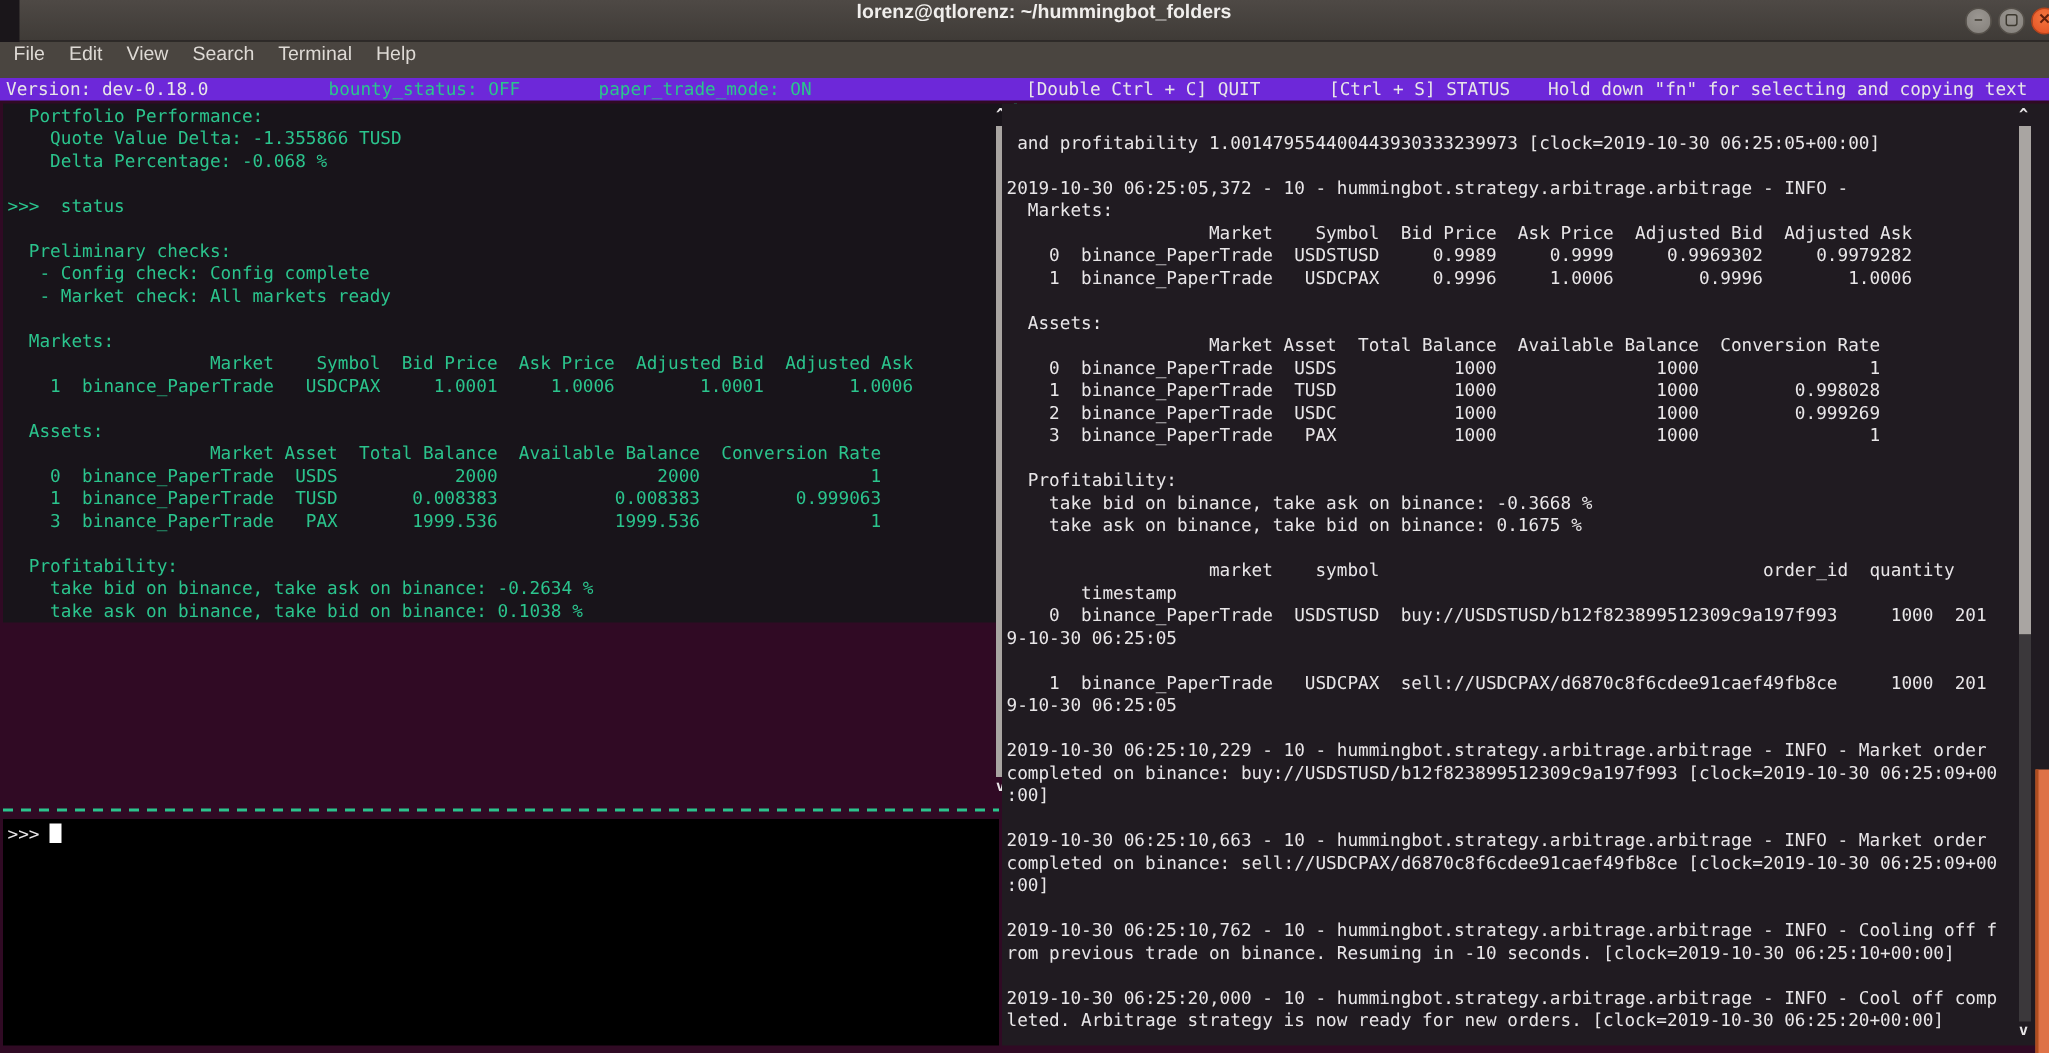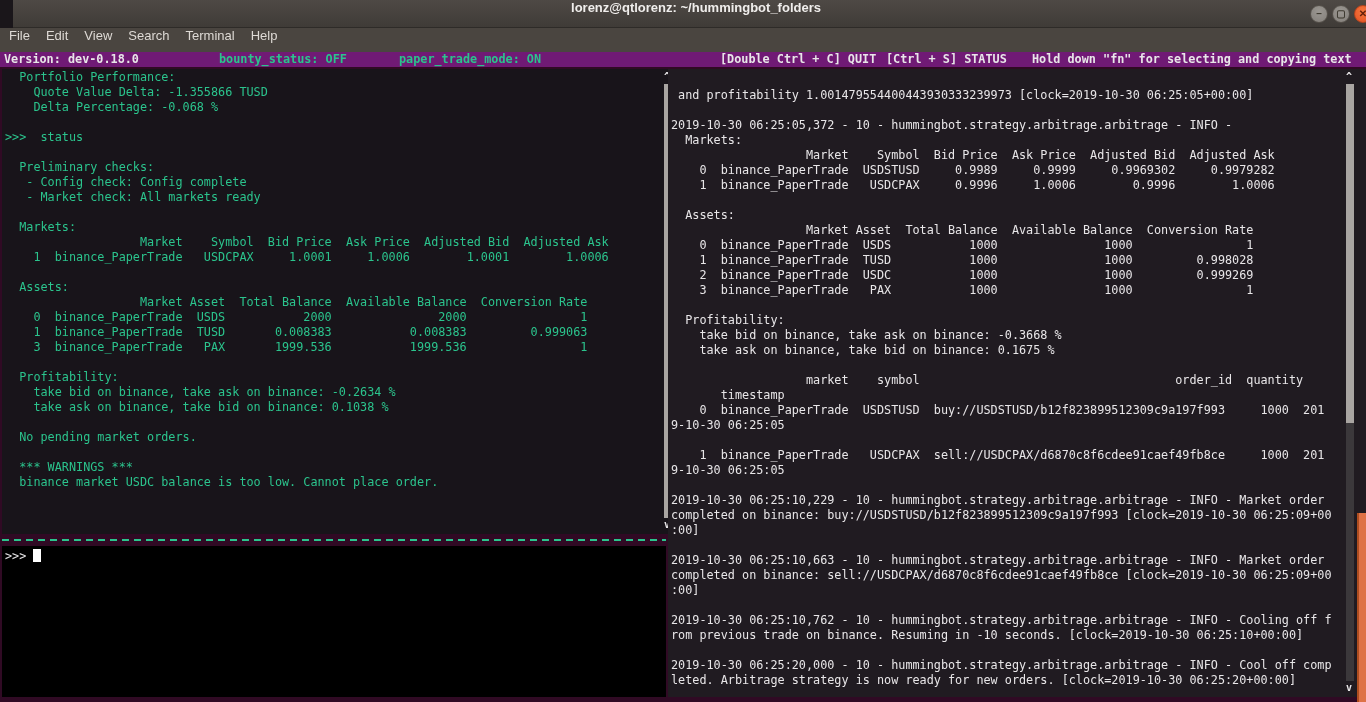--- a/index.html
+++ b/index.html
@@ -18,27 +18,27 @@
     color:#3c382f;border:1px solid #55504a;}
   .wbtn.close{background:radial-gradient(circle at 50% 35%, #f4763f, #e45122);
     color:#64200c;border:1px solid #b6441d;}
   .menubar{position:absolute;left:0;top:28px;width:1366px;height:24px;background:#4a4540;
     display:flex;align-items:flex-start;gap:16px;padding-left:9px;box-sizing:border-box;}
   .menu-item{color:#dedad5;font:13px "Liberation Sans",sans-serif;cursor:default;}
 
   
   .terminal{position:absolute;left:0;top:52px;width:1366px;height:650px;
     background:var(--terminal-bg,#300a24);font-size:11.8px;}
-  .topline{position:absolute;left:0;top:0;width:1366px;height:15px;background:#701a75;font-weight:bold;}
+  .topline{position:absolute;left:0;top:0;width:1366px;height:15px;background:#6d28d9;}
   .topline span{position:absolute;top:0;line-height:15px;white-space:pre;}
   .t-white{color:var(--white-text,#e8e6e8);}
   .t-green{color:var(--green,#2bc48d);}
 
   .pane{position:absolute;overflow:hidden;box-sizing:border-box;}
-  #status-pane{left:2px;top:17px;width:673px;height:465px;background:var(--pane-bg,#18141a);
+  #status-pane{left:2px;top:17px;width:673px;height:346px;background:var(--pane-bg,#18141a);
     color:var(--green,#2bc48d);padding:1px 0 15px 3px;}
   #log-pane{left:668px;top:17px;width:779px;height:628px;background:var(--log-bg,#201b21);
     color:var(--white-text,#e8e6e8);padding:19px 0 0 3px;}
   .tline{height:15px;line-height:15px;white-space:pre;}
 
   
   .sb-arrow{position:absolute;width:12px;text-align:center;color:#e8e6e8;
     font:bold 10px/14px "DejaVu Sans Mono",monospace;}
   .sb-thumb{position:absolute;width:8px;background:var(--scroll-thumb,#a9a5a2);}
   .sb-track{position:absolute;width:8px;background:var(--scroll-track,#3b383b);}
@@ -81,21 +81,21 @@
     <span class="menu-item">Terminal</span>
     <span class="menu-item">Help</span>
   </div>
 
 <div class="terminal">
 
   <div class="topline">
     <span class="t-white" style="left:4px">Version: dev-0.18.0</span>
     <span class="t-green" style="left:219px">bounty_status: OFF</span>
     <span class="t-green" style="left:399px">paper_trade_mode: ON</span>
-    <span class="t-white" style="left:720px">[Double Ctrl + C] QUIT</span>
+    <span class="t-white" style="left:684px">[Double Ctrl + C] QUIT</span>
     <span class="t-white" style="left:886px">[Ctrl + S] STATUS</span>
     <span class="t-white" style="left:1032px">Hold down "fn" for selecting and copying text</span>
   </div>
 
   <div class="pane" id="status-pane">
     <div>
         <div class="tline">  Portfolio Performance:</div>
         <div class="tline">    Quote Value Delta: -1.355866 TUSD</div>
         <div class="tline">    Delta Percentage: -0.068 %</div>
         <div class="tline"></div>

